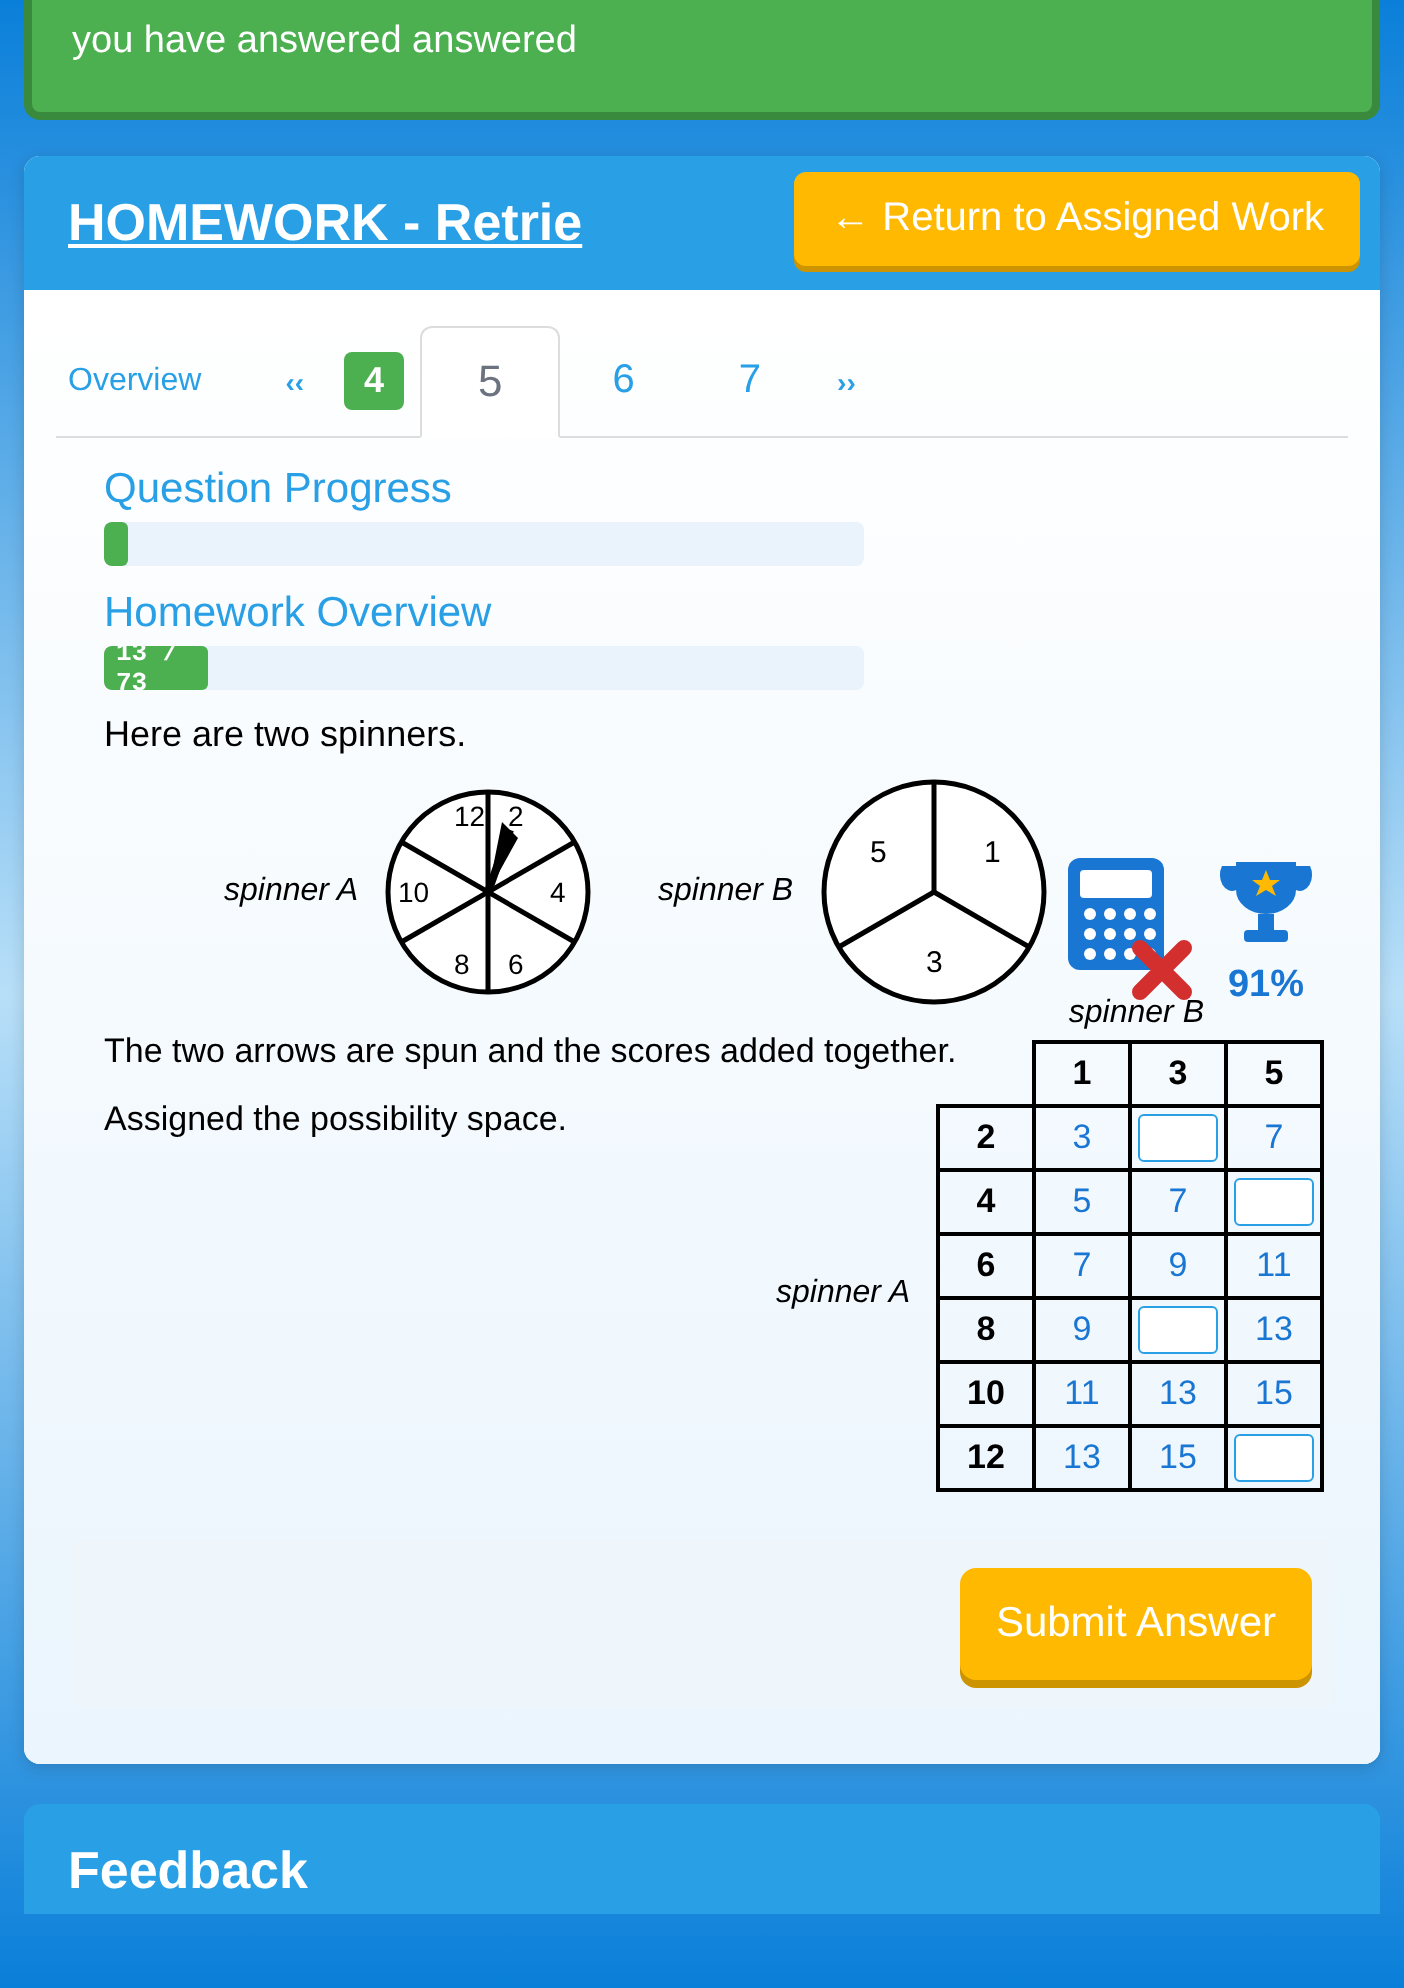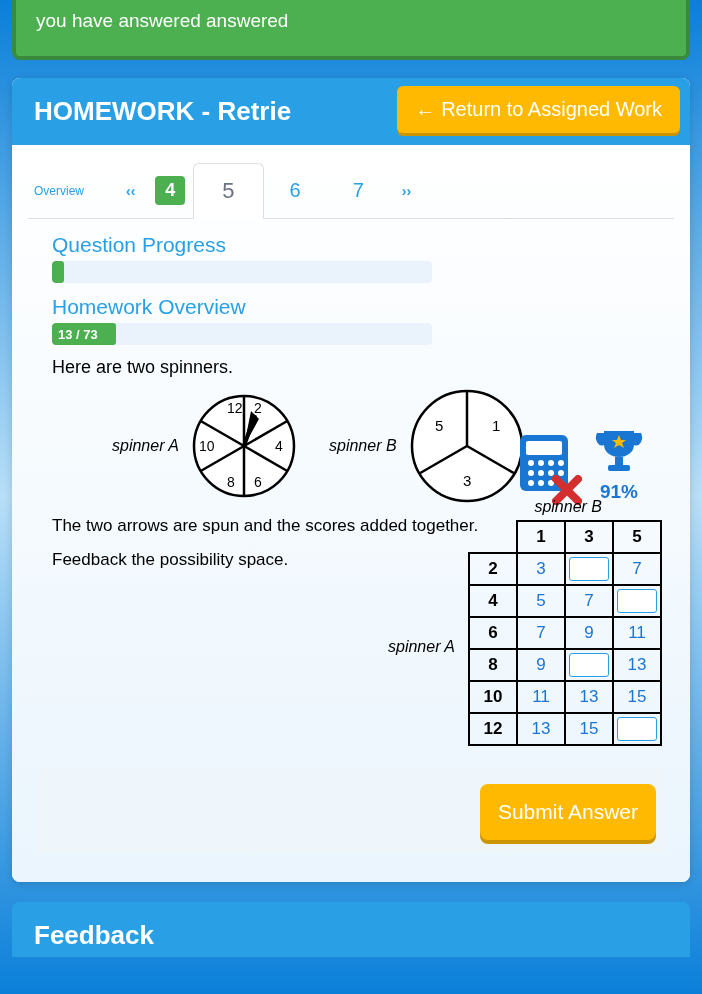--- a/index.html
+++ b/index.html
@@ -32,20 +32,21 @@
   }
   .panel-header {
     background: #29a0e6;
     color: #fff;
     padding: 18px 22px;
     font-size: 26px;
     font-weight: bold;
     position: relative;
     display:flex;
     align-items:center;
+    text-decoration:underline;
   }
   .return-btn {
     position: absolute;
     right: 10px;
     top: 8px;
     background: #ffb900;
     color: #fff;
     border: none;
     border-radius: 6px;
     padding: 12px 18px;
@@ -63,21 +64,21 @@
   .tabs {
     display: flex;
     align-items: center;
     border-bottom: 1px solid #ddd;
     gap: 0;
     margin-bottom: 14px;
   }
   .tab {
     padding: 10px 18px;
     color: #29a0e6;
-    font-size: 12px;
+    font-size: 16px;
     cursor: pointer;
     position: relative;
   }
   .tab.overview { font-weight: normal; padding-left:6px; padding-right:30px;}
   .tab.arrows { font-size:14px; padding:10px 12px; font-weight:bold;}
   .tab.badge {
     background: #4caf50;
     color: #fff;
     border-radius: 4px;
     padding: 4px 10px;
@@ -93,22 +94,22 @@
     color: #6b7280;
     margin-bottom: -1px;
     padding: 14px 28px;
     font-size:22px;
   }
   .tab.num { padding: 10px 26px; font-size:20px;}
   .progress-row { margin: 6px 24px 12px; }
   .progress-label { color: #29a0e6; font-size: 21px; margin-bottom: 4px; font-weight:500;}
   .progress-bar { height: 22px; background: #eaf3fb; border-radius: 4px; width: 380px; position:relative; overflow:hidden;}
   .progress-fill { height:100%; background:#4caf50; color:#fff; font-size:13px; display:flex; align-items:center; padding:0 6px; border-radius:3px;}
-  .hw-fill { width: 64px; font-weight:bold;}
-  .right-icons { position: absolute; right: 44px; top: 282px; display:flex; align-items:center; gap:20px;}
+  .hw-fill { width: 52px; font-weight:bold;font-family:Liberation Mono, monospace;}
+  .right-icons { position: absolute; right: 30px; top: 282px; display:flex; align-items:flex-start; gap:20px;}
   .calc-wrap { position:relative; }
   .calc { width:56px; height:60px; }
   .trophy-wrap { text-align:center; }
   .trophy { width:54px; height:48px;}
   .trophy-pct { color:#1976d2; font-size:19px; font-weight:bold; margin-top:2px;}
   .question-text { margin: 8px 24px; font-size: 18px; }
   .spinners { display:flex; align-items:center; gap:10px; margin: 2px 24px 4px;}
   .spinner-label { font-style: italic; font-size:16px;}
   .spinner-svg { }
   .table-wrap { display:flex; align-items:flex-start; justify-content:flex-end; margin: -50px 12px 10px 24px; position:relative;}
@@ -228,21 +229,21 @@
         <line x1="60" y1="60" x2="60" y2="5" stroke="#000" stroke-width="2.5"></line>
         <line x1="60" y1="60" x2="12.4" y2="87.5" stroke="#000" stroke-width="2.5"></line>
         <line x1="60" y1="60" x2="107.6" y2="87.5" stroke="#000" stroke-width="2.5"></line>
         <text x="28" y="45" font-size="15">5</text>
         <text x="85" y="45" font-size="15">1</text>
         <text x="56" y="100" font-size="15">3</text>
       </svg>
     </div>
 
     <div class="qline2">The two arrows are spun and the scores added together.</div>
-    <div class="qline3">Feedback the possibility space.</div>
+    <div class="qline3">Assigned the possibility space.</div>
 
     <div class="table-wrap">
       <div style="position:relative;">
         <div class="spinB-label">spinner B</div>
         <div class="spinA-label">spinner A</div>
         <table class="ptable">
           <tbody>
               <tr>
             <td class="nb"></td>
             <td>1</td>

